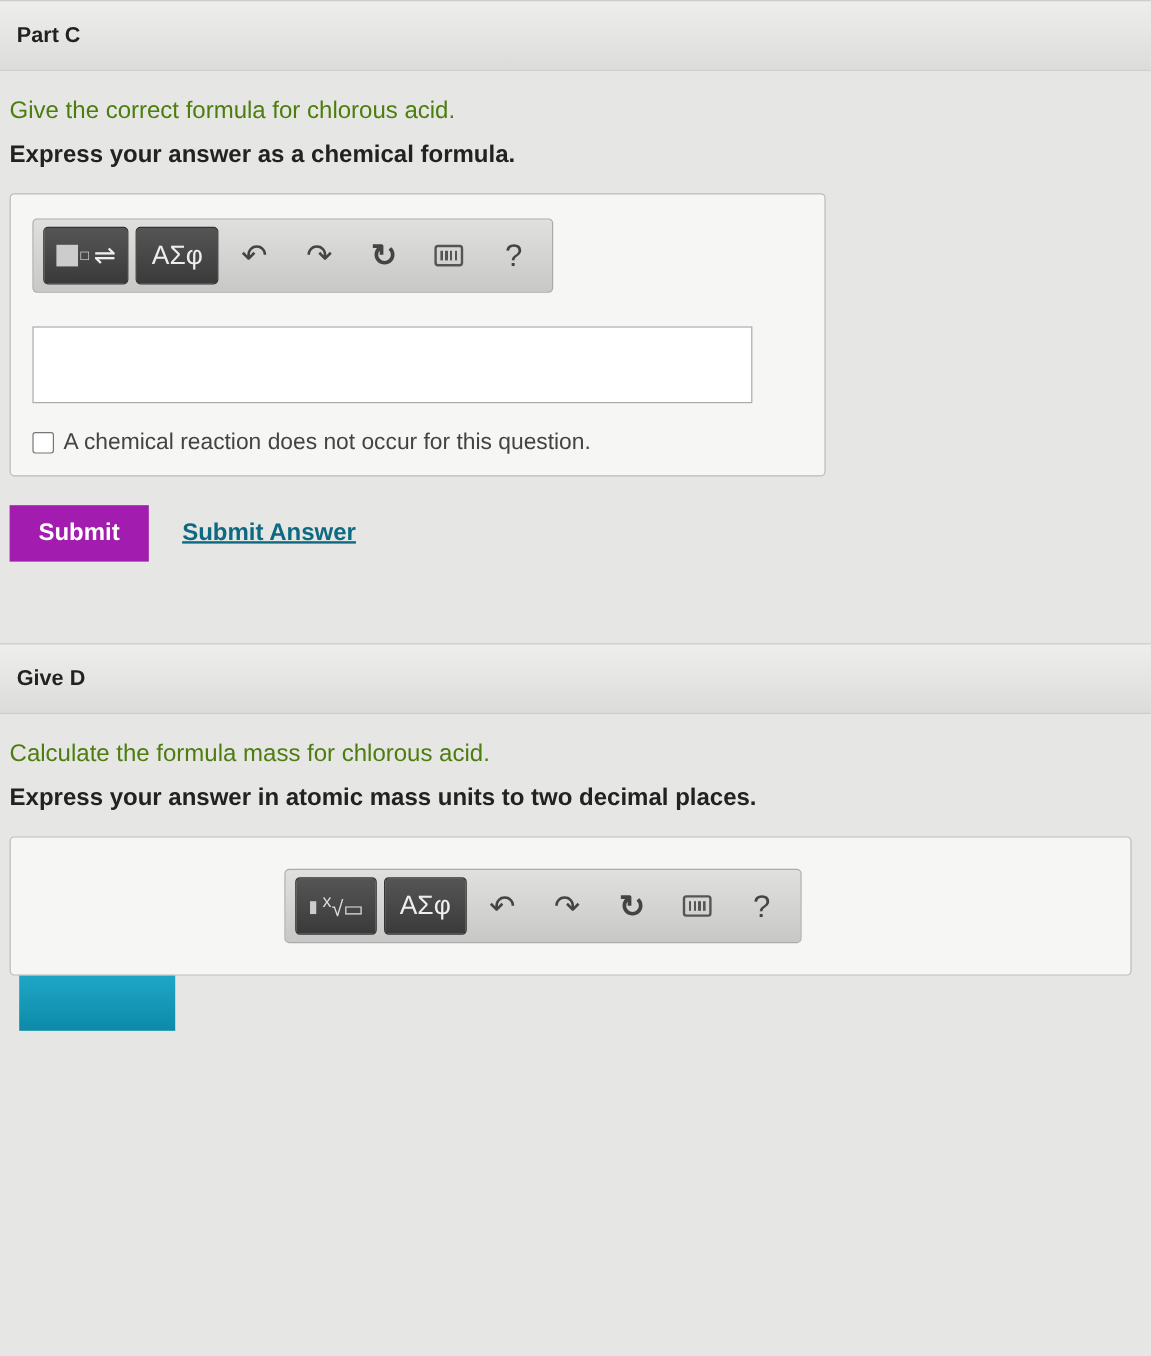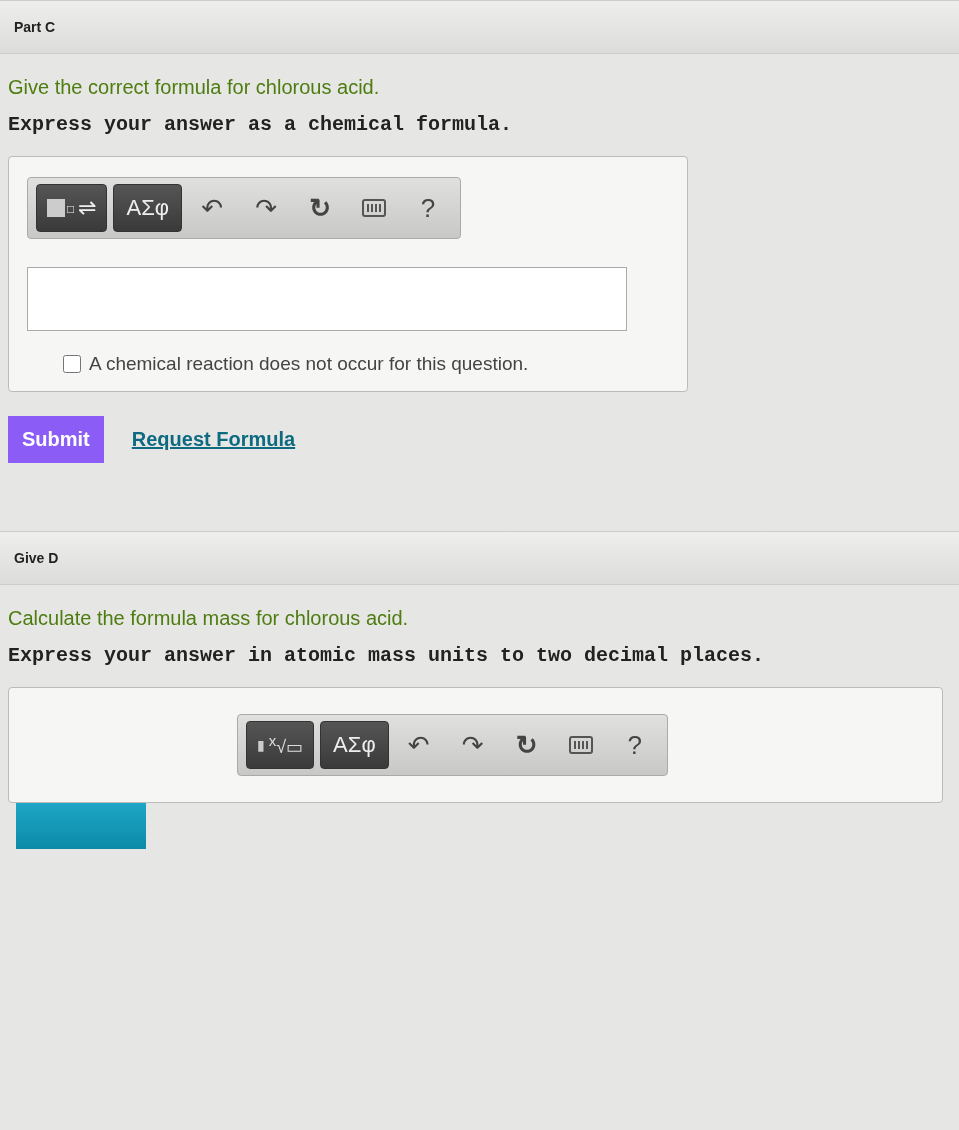--- a/index.html
+++ b/index.html
@@ -5,39 +5,38 @@
   * { box-sizing: border-box; margin: 0; padding: 0; }
   body {
     font-family: Arial, Helvetica, sans-serif;
     background: #e6e6e4;
     width: 959px;
     color: #222;
   }
   .part-header {
     background: linear-gradient(to bottom, #eeeeec, #dcdcda);
     padding: 18px 14px;
-    font-size: 14px;
+    font-size: 18px;
     font-weight: bold;
     border-top: 1px solid #ccc;
     border-bottom: 1px solid #ccc;
   }
   .body-area {
     padding: 22px 8px 28px 8px;
   }
   .prompt {
     font-size: 20px;
     color: #4d7c0f;
     margin-bottom: 14px;
   }
   .instr {
     font-size: 20px;
     font-weight: bold;
     color: #222;
     margin-bottom: 20px;
-    font-family: Liberation Mono, monospace;
   }
   .answer-box {
     border: 1px solid #bbb;
     border-radius: 4px;
     background: #f6f6f4;
     padding: 20px 18px 16px 18px;
     width: 680px;
   }
   .answer-box-d {
     border: 1px solid #bbb;
@@ -84,35 +83,34 @@
     padding: 6px 10px;
     font-size: 18px;
   }
   .check-row {
     margin-top: 22px;
     display: flex;
     align-items: center;
     gap: 8px;
     font-size: 19px;
     color: #444;
-    margin-left: 36px;
   }
   .check-row input { width: 18px; height: 18px; }
   .submit-row {
     margin-top: 24px;
     display: flex;
     align-items: center;
     gap: 28px;
   }
   .submit-btn {
-    background: #8b5cf6;
+    background: #a21caf;
     color: #fff;
     font-size: 20px;
     font-weight: bold;
-    padding: 12px 14px;
+    padding: 12px 24px;
     border: none;
     cursor: pointer;
   }
   .request-link {
     color: #0d6a80;
     font-size: 20px;
     font-weight: bold;
     text-decoration: underline;
     cursor: pointer;
   }
@@ -194,21 +192,21 @@
     <input type="text" class="answer-input" style="">
 
     <label class="check-row">
       <input type="checkbox" style="">
       <span>A chemical reaction does not occur for this question.</span>
     </label>
   </div>
 
   <div class="submit-row">
     <button class="submit-btn">Submit</button>
-    <a class="request-link">Request Formula</a>
+    <a class="request-link">Submit Answer</a>
   </div>
 </div>
 
 <div class="part-header" style="margin-top:40px;">Give D</div>
 
 <div class="body-area">
   <div class="prompt">Calculate the formula mass for chlorous acid.</div>
   <div class="instr">Express your answer in atomic mass units to two decimal places.</div>
 
   <div class="answer-box-d">

